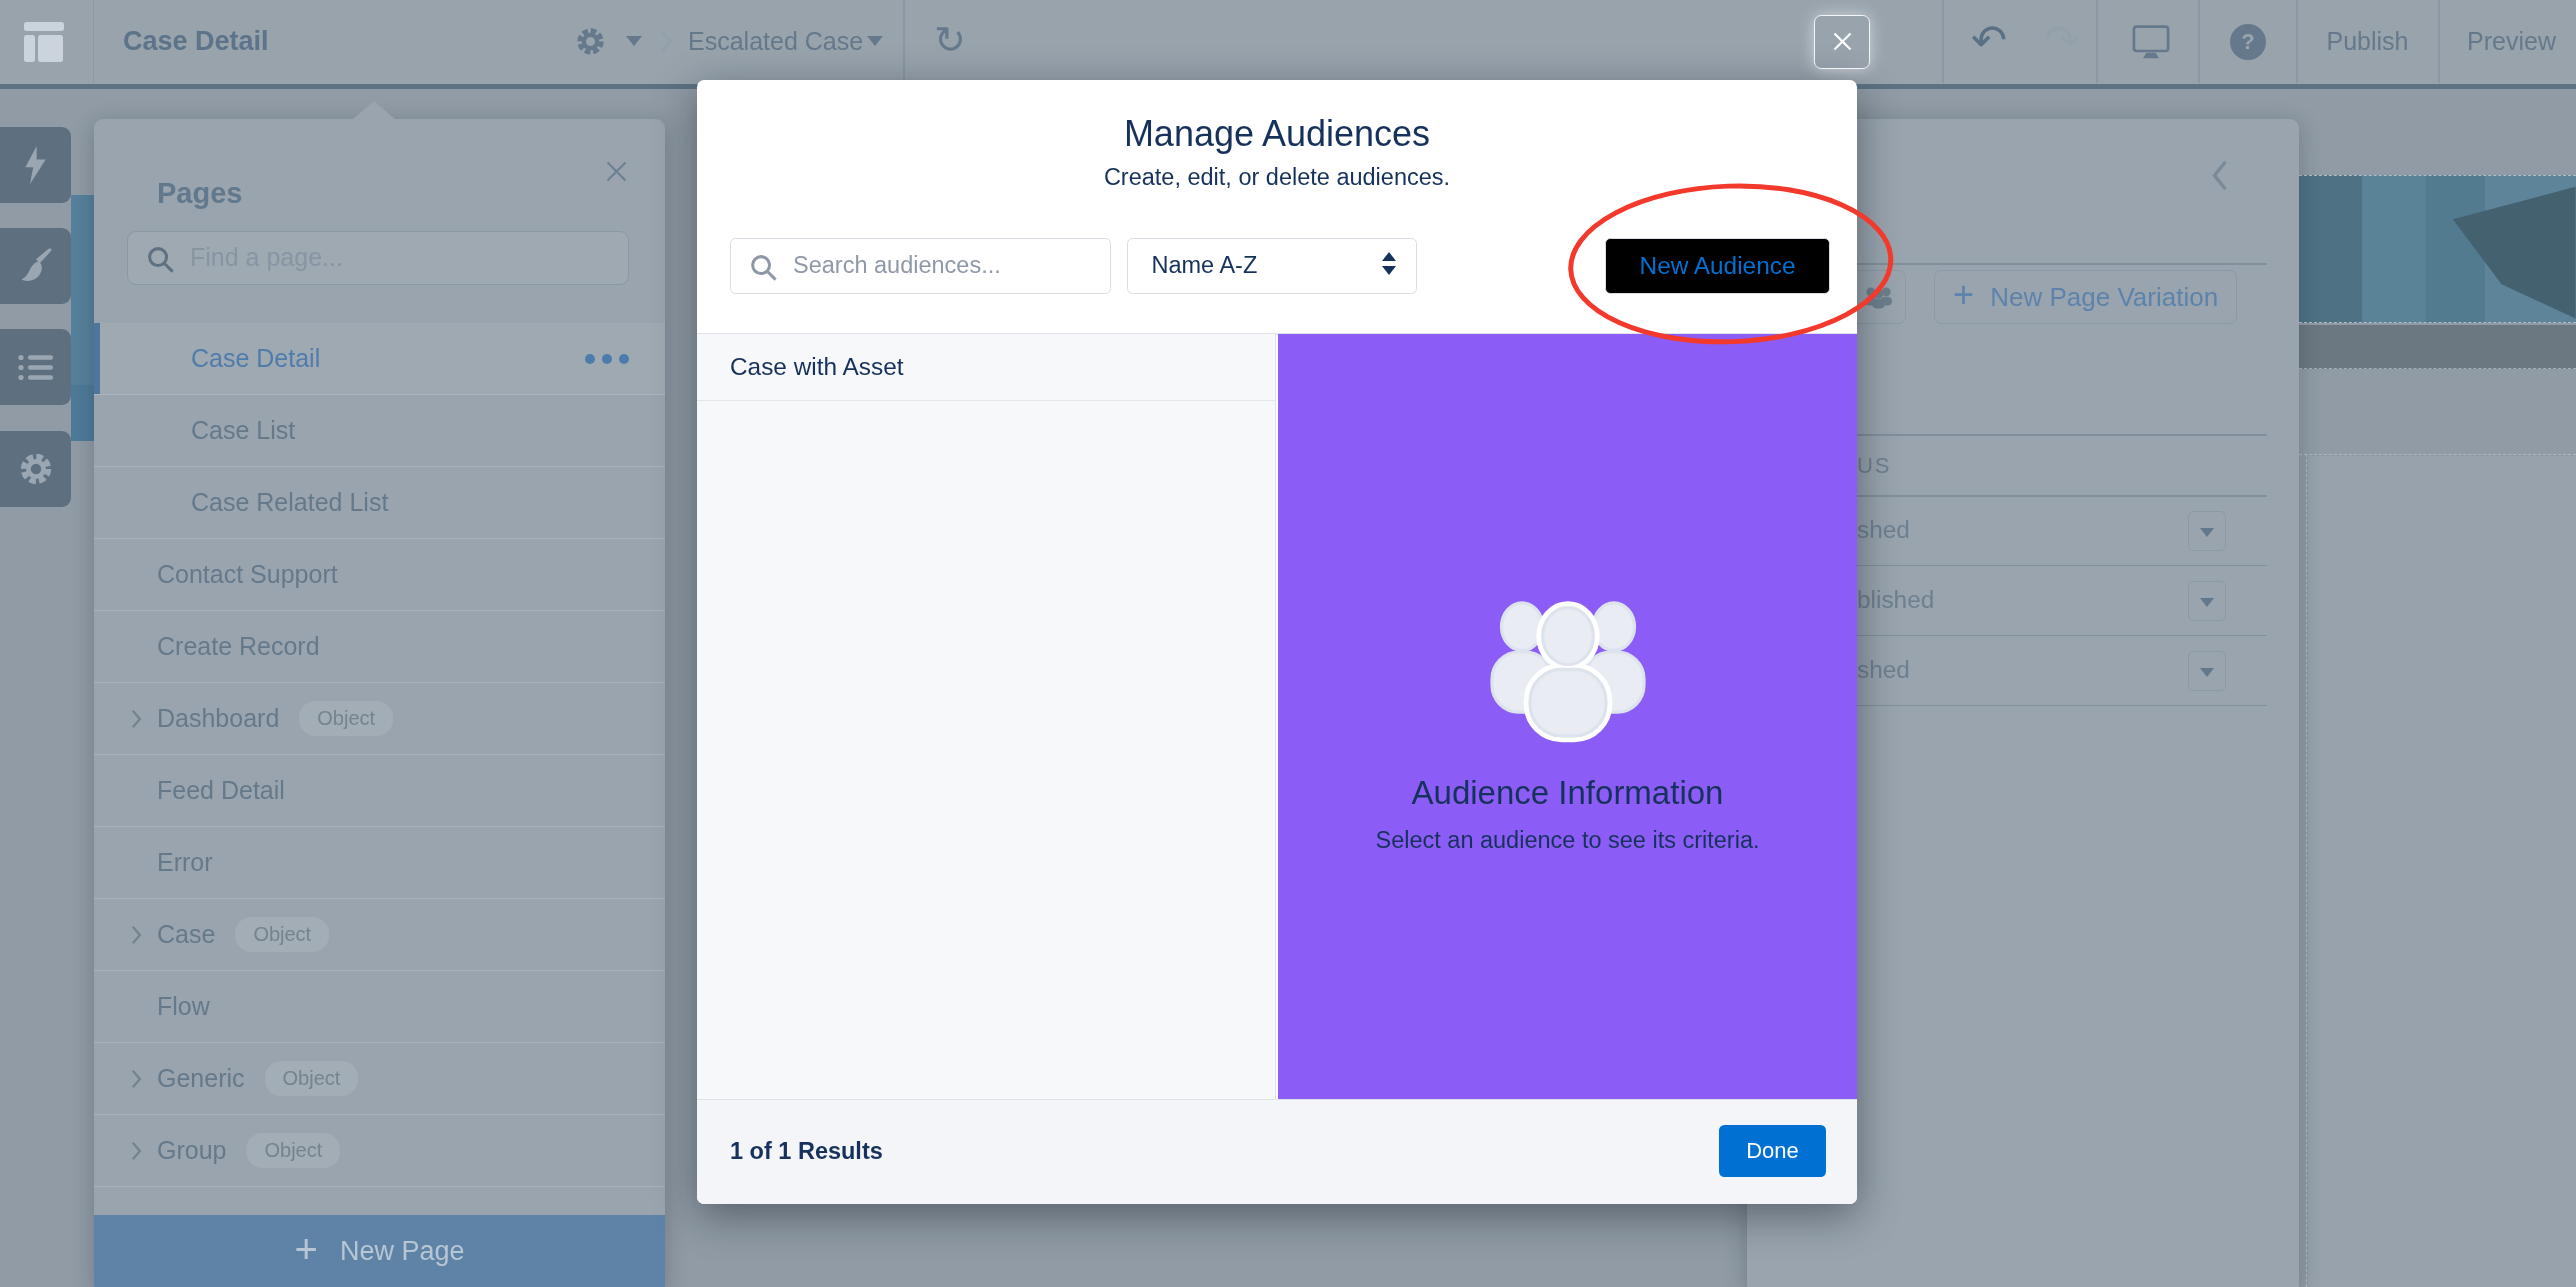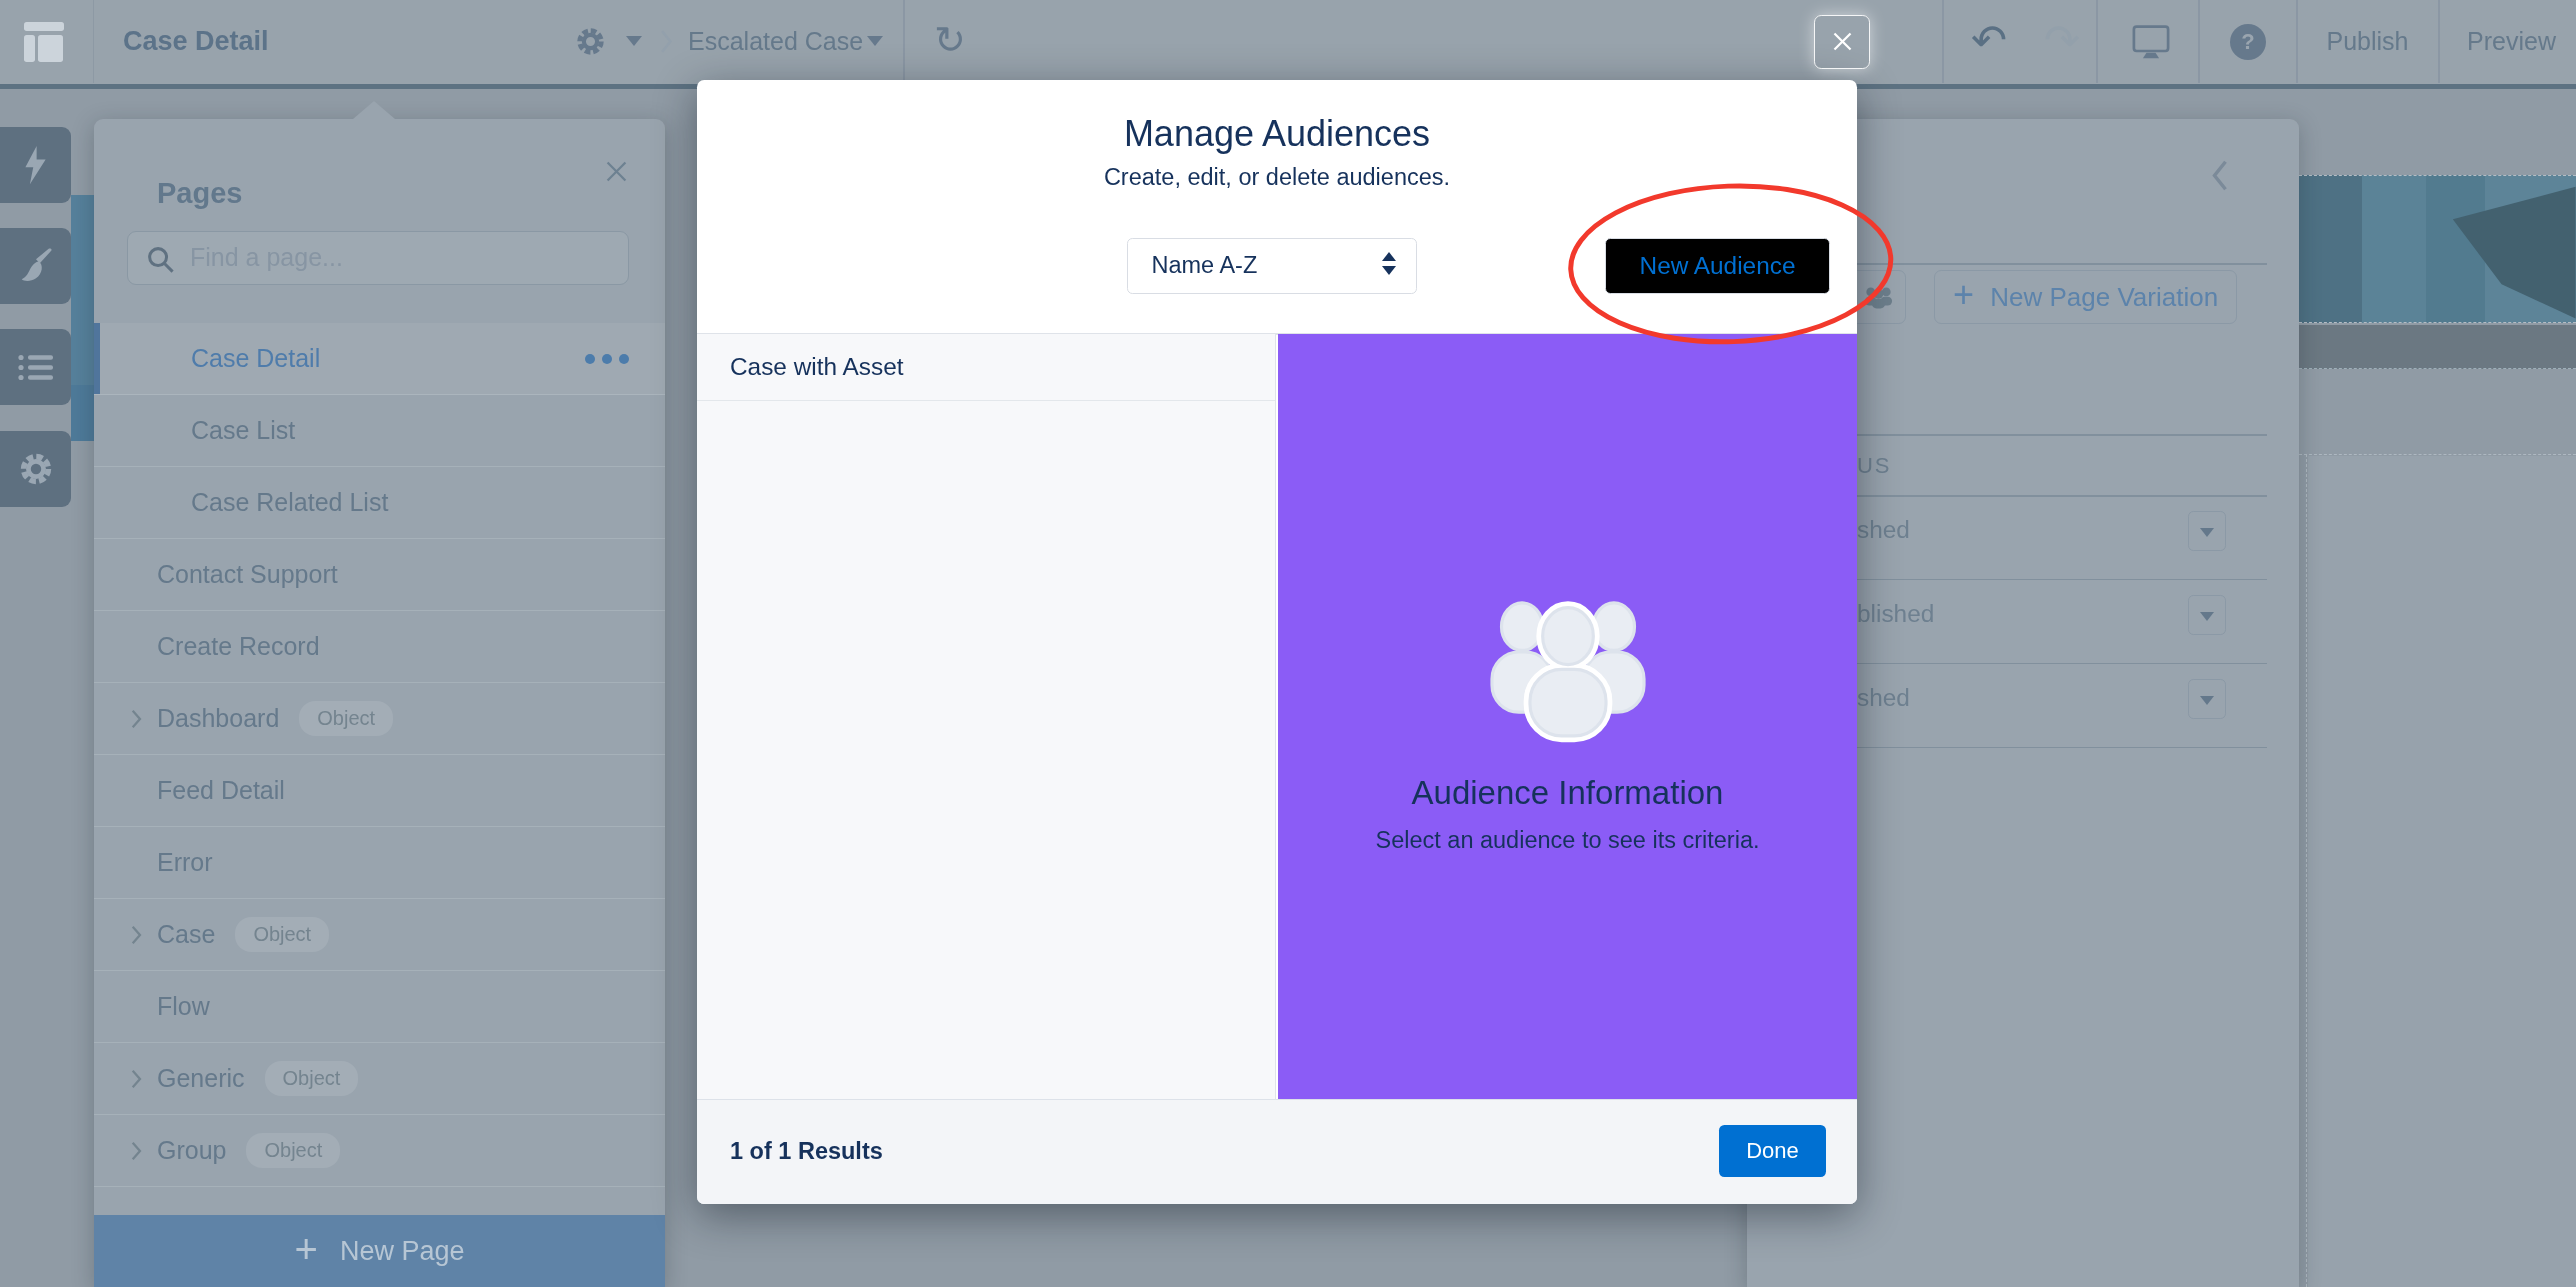--- a/index.html
+++ b/index.html
@@ -79,21 +79,21 @@
                   border-radius:9px 9px 0 0;box-shadow:0 5.4px 22px rgba(20,30,40,.25);}
   .sp-collapse{position:absolute;left:462px;top:40px;width:22px;height:33px;color:#7b8a99;}
   .sp-div{position:absolute;left:36px;width:484px;height:1.8px;background:rgba(110,128,144,.55);}
   .sp-aud-btn{position:absolute;left:103px;top:151px;width:56px;height:54px;border:1.8px solid #8b99a6;border-radius:7.2px;
               background:transparent;display:flex;align-items:center;justify-content:center;color:#6d7f8c;}
   .sp-npv{position:absolute;left:187px;top:151px;width:303px;height:54px;border:1.8px solid #8b99a6;border-radius:7.2px;
           background:transparent;display:flex;align-items:center;justify-content:center;gap:16.3px;color:#5c83ab;font-size:26px;cursor:pointer;}
   .sp-npv .plus{font-size:36px;font-weight:300;line-height:1;margin-top:-3.6px;}
   .sp-status{position:absolute;left:110px;top:334px;font-size:22px;letter-spacing:1.8px;color:#6e8090;}
   .sp-rows{position:absolute;left:0;top:377px;width:520px;}
-  .srow{position:relative;height:84px;border-bottom:1.8px solid rgba(110,128,144,.55);text-align:right;}
+  .srow{position:relative;height:70px;border-bottom:1.8px solid rgba(110,128,144,.55);text-align:right;}
   .srow-frag{position:absolute;left:110px;top:0;height:70px;line-height:67px;font-size:24.4px;color:#6e8090;}
   .srow-dd{position:absolute;left:441px;top:15.4px;width:38px;height:40px;border:1.8px solid #8b99a6;border-radius:5.4px;background:transparent;cursor:pointer;}
   .srow-dd .caret{position:absolute;left:11px;top:15.4px;width:0;height:0;border-left:7.2px solid transparent;border-right:7.2px solid transparent;border-top:9px solid #64788b;}
 
   
   #modal{position:absolute;left:697px;top:80px;width:1160px;height:1124px;background:#ffffff;border-radius:7.2px;
          box-shadow:0 11px 43px rgba(10,20,30,.45);}
   .m-title{margin:0;padding-top:33px;text-align:center;font-size:36px;font-weight:400;color:#16325c;}
   .m-sub{margin:9px 0 0 0;text-align:center;font-size:23.5px;color:#16325c;}
   .m-search{position:absolute;left:33px;top:158px;width:381px;height:56px;border:1.8px solid #d9dde4;border-radius:5.4px;background:#fff;}
@@ -360,20 +360,27 @@
             <span class="caret"></span>
           </button>
   </div>
       </div>
   </section>
 
   <section id="modal">
     <h1 class="m-title">Manage Audiences</h1>
     <p class="m-sub">Create, edit, or delete audiences.</p>
 
+    <div class="m-search">
+      <svg viewBox="0 0 24 24">
+        <circle cx="10" cy="10" r="7" fill="none" stroke="currentColor" stroke-width="2.5"></circle>
+        <line x1="15.5" y1="15.5" x2="22" y2="22" stroke="currentColor" stroke-width="2.5"></line>
+      </svg>
+      <input type="text" placeholder="Search audiences..." style="">
+    </div>
 
     <div class="m-sort">
       <span class="val">Name A-Z</span>
       <span class="spin">
           <span class="up"></span>
           <span class="down"></span>
         </span>
     </div>
 
     <button class="m-newaud">New Audience</button>

